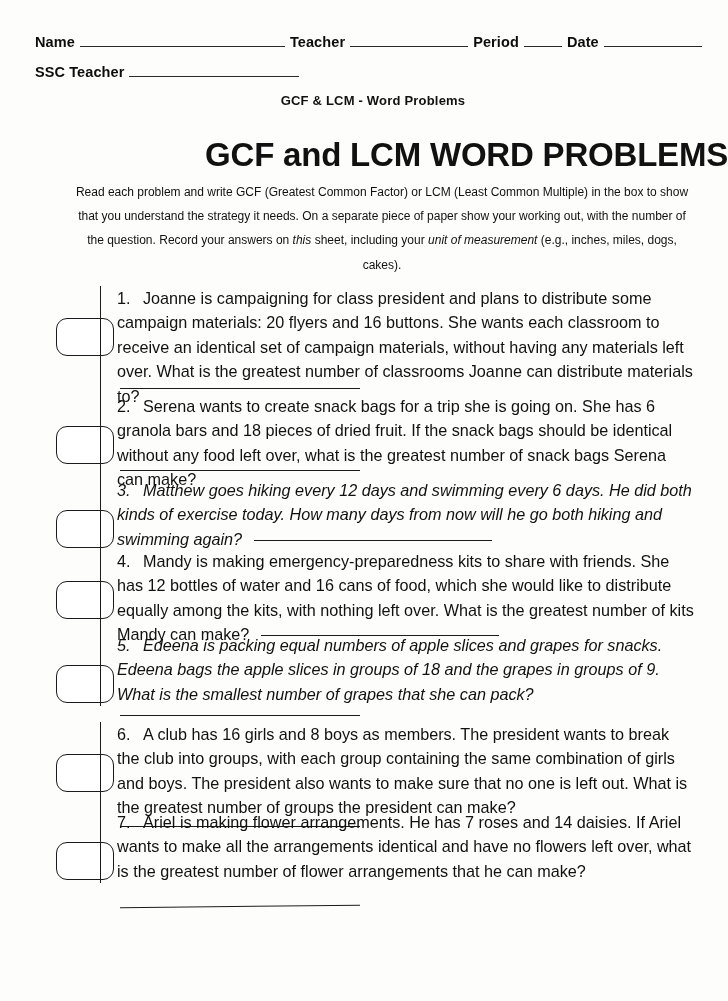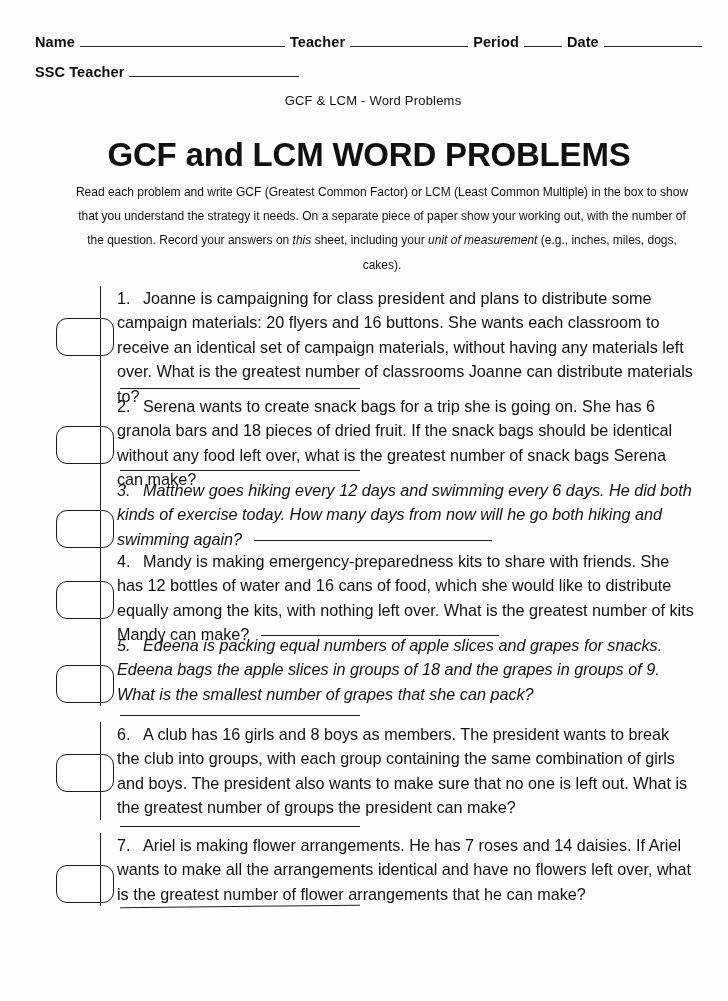--- a/index.html
+++ b/index.html
@@ -50,32 +50,32 @@
   .rule.date     { width: 98px;  }
   .rule.sscteach { width: 170px; }
 
   
   #subtitle {
     position: absolute;
     left: 0; right: 0;
     top: 92px;
     text-align: center;
     font-size: 13px;
-    font-weight: normal;
+    font-weight: bold;
     line-height: 18px;
     letter-spacing: 0.2px;
     padding-left: 18px;
   }
 
   
   #main-title {
     position: absolute;
     left: 0; right: 0;
     top: 136px;
-    text-align: center;
+    text-align: right;
     font-size: 33px;
     font-weight: bold;
     letter-spacing: -0.2px;
     padding-left: 10px;
   }
 
   
   #instructions {
     position: absolute;
     left: 74px;
@@ -207,21 +207,21 @@
   <div class="answer-rule" style="top:715px;"></div>
 
   <div class="problem" style="top:722px;">
     <div class="answer-box"></div>
     <div class="prob-body">
       <span class="prob-first-line"><span class="prob-num">6.</span><span>A club has 16 girls and 8 boys as members.  The president wants to break the club into groups, with each group containing the same combination of girls and boys.  The president also wants to make sure that no one is left out.  What is the greatest number of groups the president can make?</span></span>
     </div>
   </div>
   <div class="answer-rule" style="top:826px;"></div>
 
-  <div class="problem" style="top:833px;">
+  <div class="problem" style="top:810px;">
     <div class="answer-box"></div>
     <div class="prob-body">
       <span class="prob-first-line"><span class="prob-num">7.</span><span>Ariel is making flower arrangements.  He has 7 roses and 14 daisies.  If Ariel wants to make all the arrangements identical and have no flowers left over, what is the greatest number of flower arrangements that he can make?</span></span>
     </div>
   </div>
   <div class="answer-rule slanted" style="top:906px;"></div>
 
 </div>
 
 </body></html>

